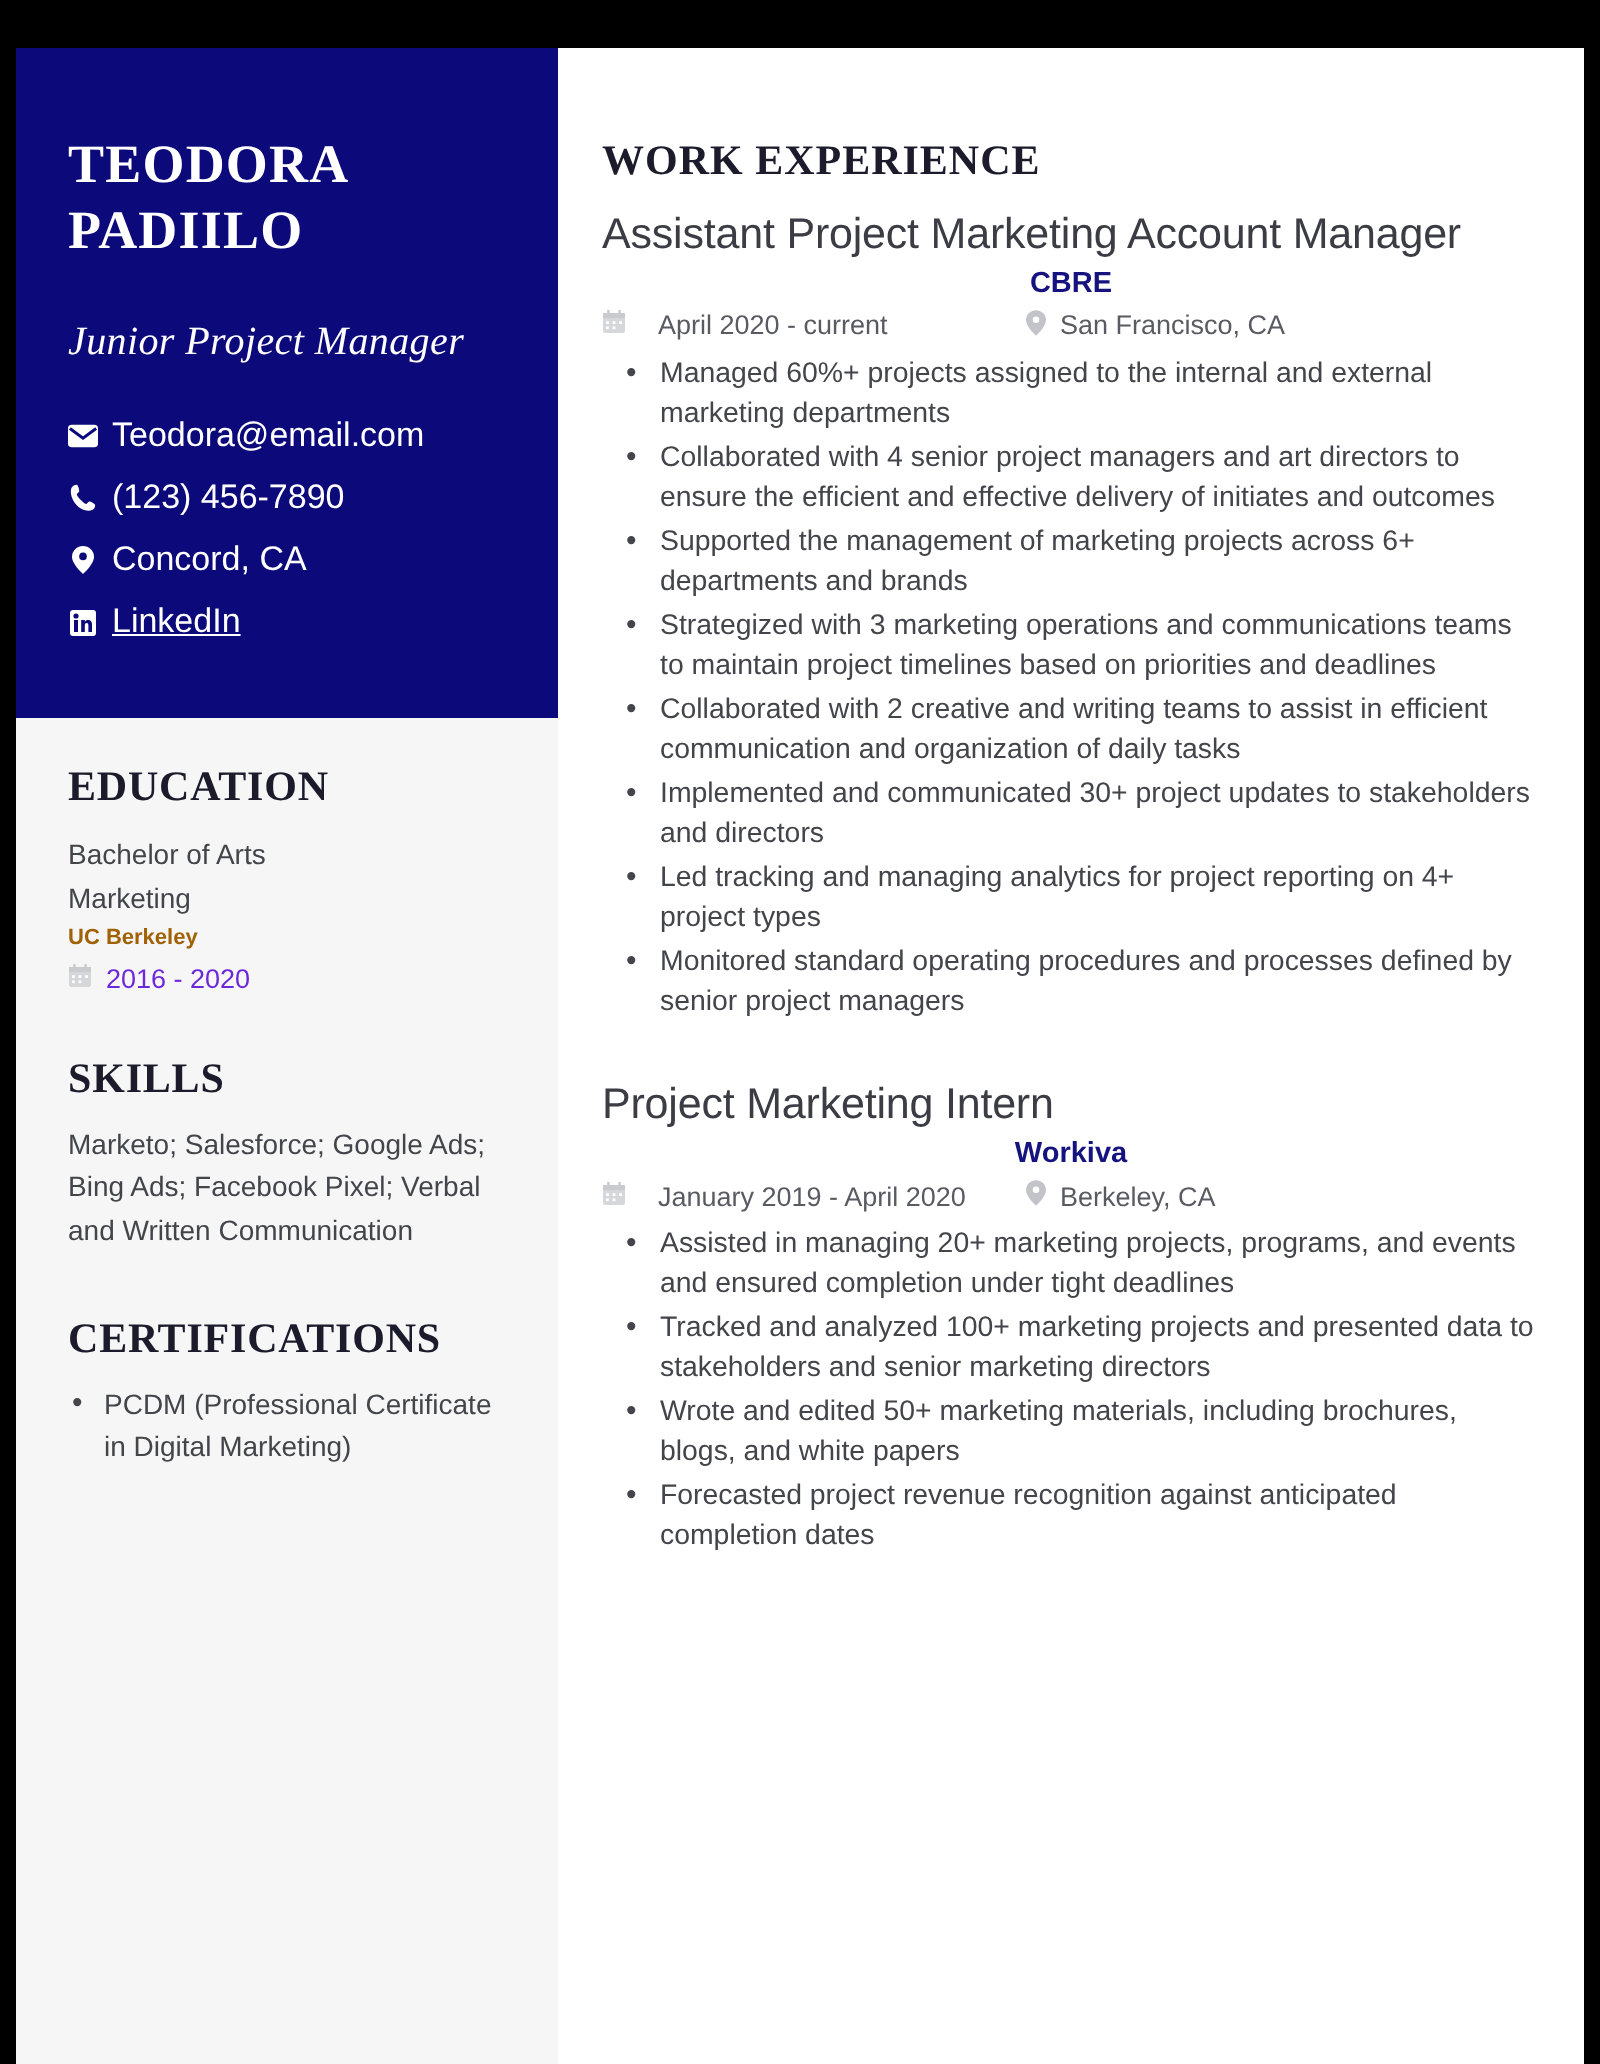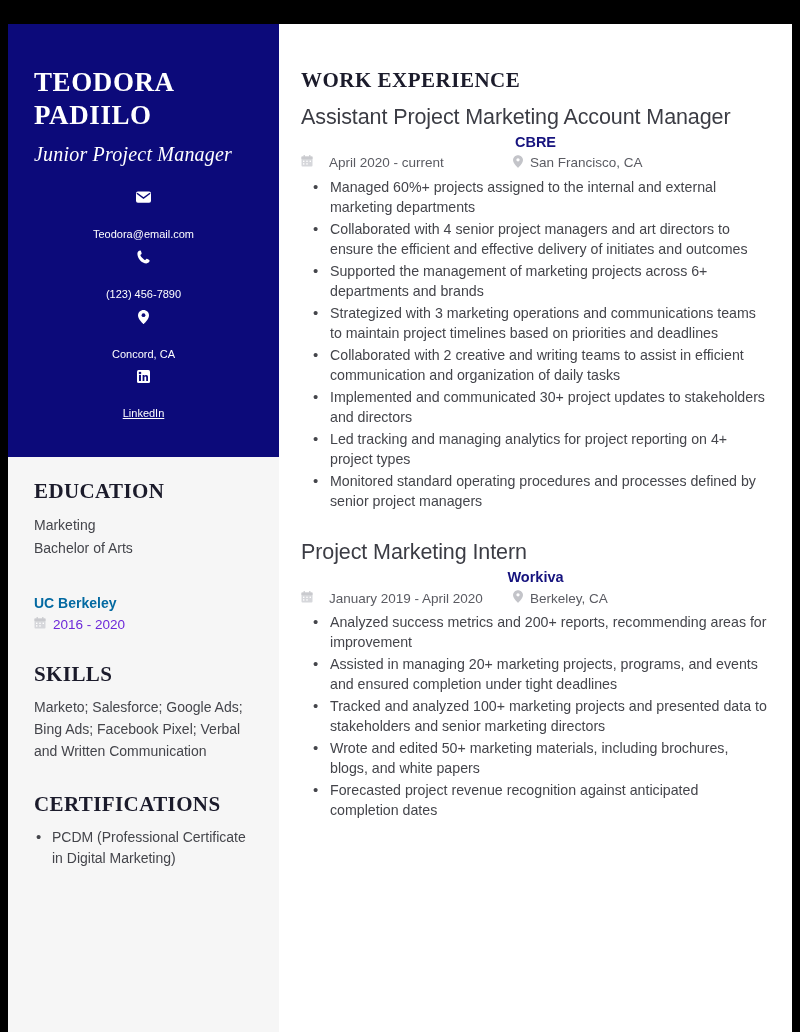--- a/index.html
+++ b/index.html
@@ -43,35 +43,34 @@
     line-height: 1.22;
     color: #ffffff;
     letter-spacing: 0.6px;
   }
 
   .cand-title {
     font-family: "Liberation Serif", serif;
     font-style: italic;
     font-size: 20px;
     color: #ffffff;
-    margin-top: 11px;
+    margin-top: 28px;
     letter-spacing: 0.2px;
   }
 
   .contact-list { margin-top: 24px; }
 
   .contact-row {
     display: flex;
     align-items: center;
-    gap: 22px;
+    gap: 7px;
     margin-bottom: 8px;
     color: #ffffff;
-    font-size: 11px;
+    font-size: 17px;
     line-height: 1.35;
-    flex-direction: column;
   }
 
   .contact-row .ico {
     width: 15px;
     flex: 0 0 15px;
     display: flex;
     align-items: center;
     justify-content: center;
   }
   .contact-row .ico svg { display: block; }
@@ -95,25 +94,24 @@
 
   .side-block { margin-bottom: 30px; }
 
   .edu-line {
     font-size: 14px;
     color: #44454b;
     line-height: 1.62;
   }
 
   .edu-school {
-    font-size: 14px;
+    font-size: 11px;
     font-weight: bold;
-    color: #0369a1;
+    color: #a16207;
     line-height: 1.62;
-    margin-top: 32px;
   }
 
   .edu-dates {
     display: flex;
     align-items: center;
     gap: 7px;
     font-size: 13.5px;
     color: #6d28d9;
     margin-top: 3px;
   }
@@ -277,22 +275,22 @@
           <span class="contact-link">LinkedIn</span>
         </div>
 
       </div>
     </div>
 
     <div id="sidebar-body">
 
       <section class="side-block">
         <div class="side-heading">EDUCATION</div>
+        <div class="edu-line">Bachelor of Arts</div>
         <div class="edu-line">Marketing</div>
-        <div class="edu-line">Bachelor of Arts</div>
         <div class="edu-school">UC Berkeley</div>
         <div class="edu-dates">
           <span>
             <svg width="12" height="12" viewBox="0 0 12 12">
                 <rect x="0.5" y="1.5" width="11" height="10" rx="1" fill="#d6d7db"></rect>
                 <rect x="0.5" y="1.5" width="11" height="2.6" fill="#c9cace"></rect>
                 <rect x="2.6" y="0" width="1.2" height="2.6" fill="#c9cace"></rect>
                 <rect x="8.2" y="0" width="1.2" height="2.6" fill="#c9cace"></rect>
                 <rect x="2" y="5.6" width="1.4" height="1.4" fill="#ffffff"></rect>
                 <rect x="5.3" y="5.6" width="1.4" height="1.4" fill="#ffffff"></rect>
@@ -392,21 +390,20 @@
           <span>
             <svg width="10" height="13" viewBox="0 0 11 14">
                 <path d="M5.5 0 C2.5 0 0 2.4 0 5.4 C0 9.2 5.5 14 5.5 14 C5.5 14 11 9.2 11 5.4 C11 2.4 8.5 0 5.5 0 Z" fill="#c3c4c9"></path>
                 <circle cx="5.5" cy="5.2" r="1.8" fill="#ffffff"></circle>
               </svg>
           </span>
           <span>Berkeley, CA</span>
         </span>
       </div>
       <ul class="bullets">
-        <li>Analyzed success metrics and 200+ reports, recommending areas for improvement</li>
         <li>Assisted in managing 20+ marketing projects, programs, and events and ensured completion under tight deadlines</li>
         <li>Tracked and analyzed 100+ marketing projects and presented data to stakeholders and senior marketing directors</li>
         <li>Wrote and edited 50+ marketing materials, including brochures, blogs, and white papers</li>
         <li>Forecasted project revenue recognition against anticipated completion dates</li>
       </ul>
     </section>
 
   </main>
 
 </div>

